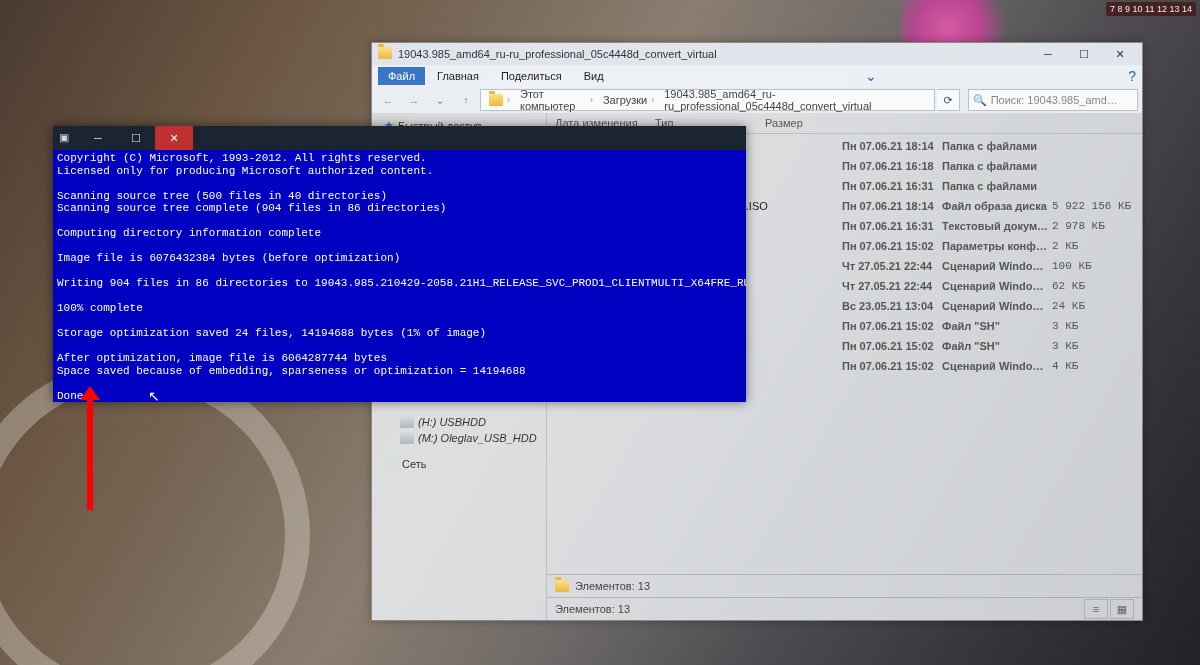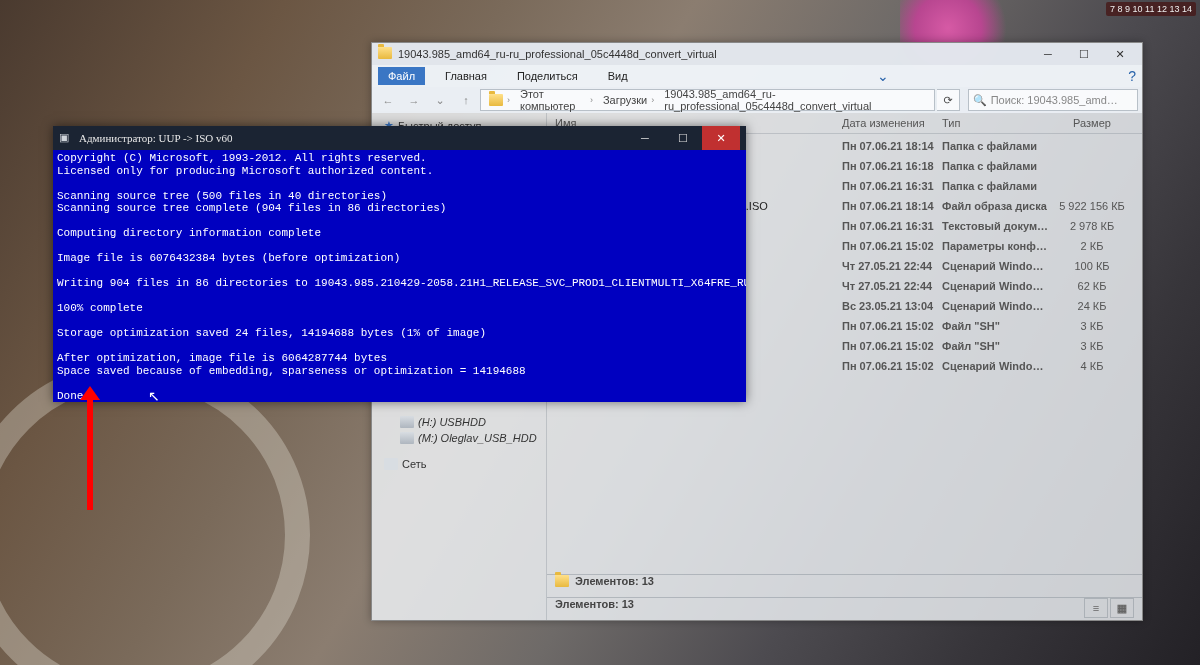--- a/index.html
+++ b/index.html
@@ -20,46 +20,46 @@
   .cursor{position:absolute;left:148px;top:388px;color:#fff;font-size:14px;pointer-events:none;}
 
   
   .explorer{position:absolute;left:371px;top:42px;width:770px;height:577px;
     background:rgba(240,244,248,.82);border:1px solid #888;display:flex;flex-direction:column;
     box-shadow:0 0 8px rgba(0,0,0,.3);}
   .ex-title{height:22px;background:rgba(225,230,236,.9);display:flex;align-items:center;padding:0 4px;font-size:11px;color:#333;}
   .ex-title .ticon{width:14px;height:14px;margin:0 2px;}
   .ex-title .ttxt{flex:1;padding-left:4px;white-space:nowrap;overflow:hidden;}
   .winbtn{width:36px;height:22px;display:flex;align-items:center;justify-content:center;color:#333;}
-  .ribbon{height:22px;background:rgba(238,242,246,.92);display:flex;align-items:center;gap:10px;padding:0 6px;color:#222;}
+  .ribbon{height:22px;background:rgba(238,242,246,.92);display:flex;align-items:center;gap:2px;padding:0 6px;color:#222;}
   .ribbon .tab{padding:3px 10px;}
   .ribbon .tab.active{background:#3a76c4;color:#fff;}
   .ribbon .expand{margin-left:auto;color:#2a64ab;font-size:14px;}
   .addr{height:26px;background:rgba(235,240,245,.9);display:flex;align-items:center;padding:0 4px;gap:2px;color:#444;}
   .addr .navbtn{width:24px;height:22px;display:flex;align-items:center;justify-content:center;color:#888;}
   .addr .crumbs{flex:1;height:20px;border:1px solid #b8c0c8;background:rgba(255,255,255,.7);display:flex;align-items:center;padding:0 4px;gap:0;font-size:11px;}
   .addr .crumb{padding:0 4px;display:flex;align-items:center;gap:2px;}
   .addr .refresh{width:22px;height:20px;border:1px solid #b8c0c8;border-left:0;background:rgba(255,255,255,.7);display:flex;align-items:center;justify-content:center;}
   .addr .search{width:160px;height:20px;border:1px solid #b8c0c8;background:rgba(255,255,255,.7);margin-left:6px;display:flex;align-items:center;padding:0 4px;color:#888;gap:4px;}
   .ex-body{flex:1;display:flex;min-height:0;}
   .navpane{width:170px;border-right:1px solid rgba(120,130,140,.3);padding:4px 2px;color:#333;overflow:hidden;}
   .np-item{display:flex;align-items:center;gap:4px;padding:2px 4px 2px 10px;white-space:nowrap;}
   .np-item.l2{padding-left:26px;font-style:italic;}
   .np-sep{height:10px;}
   .filepane{flex:1;display:flex;flex-direction:column;min-width:0;}
   .cols{height:20px;display:flex;align-items:center;color:#555;border-bottom:1px solid rgba(120,130,140,.3);padding-left:8px;}
   .c-name{flex:1;}
   .c-date{width:100px;}
   .c-type{width:110px;}
-  .c-size{width:80px;text-align:center;padding-right:10px;}
+  .c-size{width:80px;text-align:left;padding-right:10px;}
   .rows{flex:1;overflow:hidden;padding-top:2px;}
   .row{display:flex;align-items:center;height:20px;padding-left:8px;color:#222;}
   .row .c-date,.row .c-type{color:#555;font-weight:bold;}
-  .row .c-size{color:#555;}
-  .status{height:22px;border-top:1px solid rgba(120,130,140,.4);display:flex;padding:0 8px;color:#444;font-weight:bold;}
+  .row .c-size{color:#555;font-family:Liberation Mono, monospace;}
+  .status{height:22px;border-top:1px solid rgba(120,130,140,.4);display:flex;align-items:center;padding:0 8px;color:#444;}
   .status .spacer{flex:1;}
   .viewbtn{width:22px;height:18px;border:1px solid rgba(120,130,140,.4);margin-left:2px;display:flex;align-items:center;justify-content:center;color:#666;}
 
   
   .ico{width:14px;height:12px;display:inline-block;flex-shrink:0;}
   .ico.folder{background:linear-gradient(#ffe08a,#e8b93f);border-radius:1px;position:relative;}
   .ico.folder:before{content:"";position:absolute;left:0;top:-3px;width:6px;height:3px;background:#e8b93f;border-radius:1px 1px 0 0;}
   .ico.drive{background:linear-gradient(#d8dde2,#aeb6bf);border-radius:1px;}
   .ico.disc{background:radial-gradient(circle,#fff 25%,#bbb 28%,#ddd 60%,#999 62%);border-radius:50%;width:12px;height:12px;}
   .ico.txt{background:#fff;border:1px solid #bbb;width:10px;height:12px;}
@@ -143,21 +143,20 @@
         <span>(M:) Oleglav_USB_HDD</span>
       </div>
       <div class="np-sep"></div>
       <div class="np-item">
         <span class="ico net"></span>
         <span>Сеть</span>
       </div>
     </div>
     <div class="filepane">
       <div class="cols">
-        <span class="c-name">Имя</span>
         <span class="c-date">Дата изменения</span>
         <span class="c-type">Тип</span>
         <span class="c-size">Размер</span>
       </div>
       <div class="rows" id="rows">
           <div class="row">
             <span class="c-name" style="display:flex;align-items:center;gap:6px;">
               <span class="ico folder"></span>
               <span>bin</span>
             </span>
@@ -276,21 +275,20 @@
         <span class="viewbtn">≡</span>
         <span class="viewbtn">▦</span>
       </div>
     </div>
   </div>
 </div>
 
 <div class="console">
   <div class="con-title">
     <span class="cicon">▣</span>
-    <span class="ttl">Администратор:  UUP -&gt; ISO v60</span>
     <span class="wb">─</span>
     <span class="wb">☐</span>
     <span class="wb close">✕</span>
   </div>
   <div class="con-body">Copyright (C) Microsoft, 1993-2012. All rights reserved.
 Licensed only for producing Microsoft authorized content.
 
 Scanning source tree (500 files in 40 directories)
 Scanning source tree complete (904 files in 86 directories)
 

